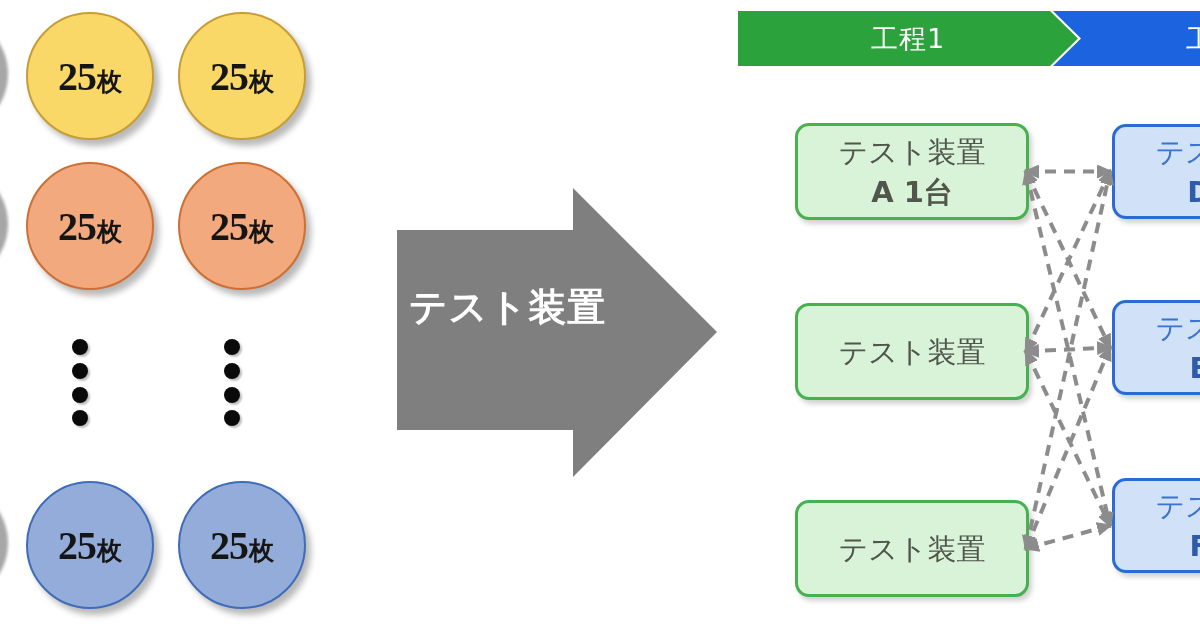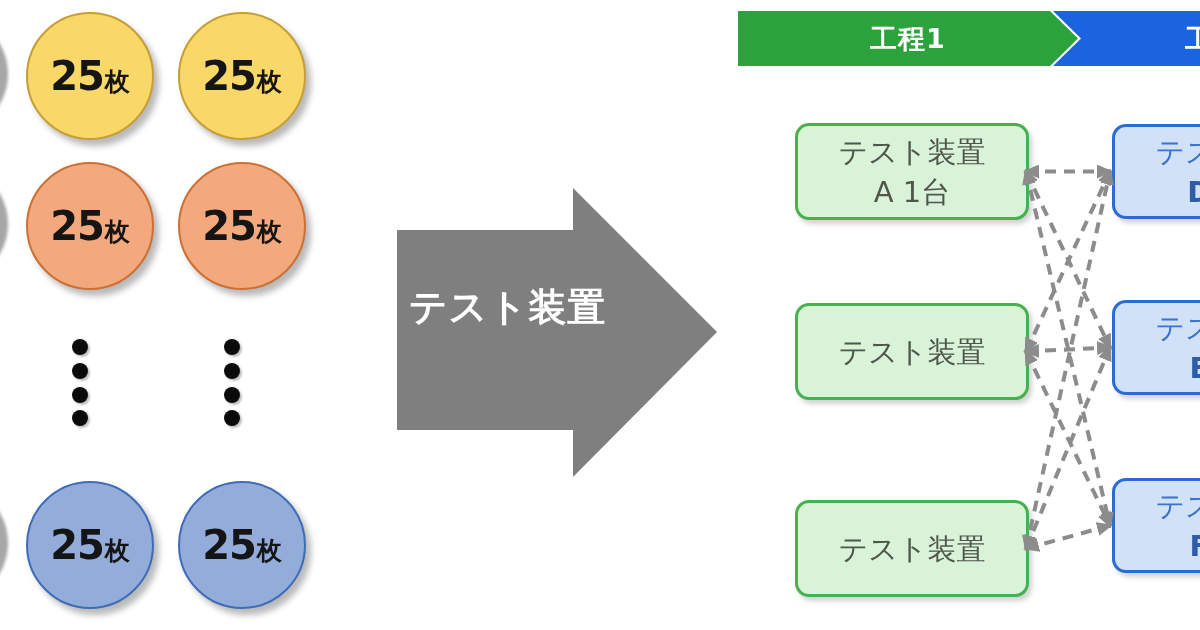--- a/index.html
+++ b/index.html
@@ -2,21 +2,21 @@
 <html><head>
 <meta charset="utf-8">
 <style>
   html,body{margin:0;padding:0;background:#fff;}
   #stage{position:relative;width:1200px;height:630px;overflow:hidden;background:#ffffff;
          font-family:"DejaVu Sans","Liberation Sans",sans-serif;}
 
   
   .circle{position:absolute;width:124px;height:124px;border-radius:50%;
           box-shadow:5px 6px 6px rgba(0,0,0,0.28);
-          display:flex;align-items:center;justify-content:center;}
+          display:flex;align-items:center;justify-content:center;font-family:Liberation Serif, serif;}
   .circle .lbl{display:flex;align-items:baseline;color:#151515;}
   .circle .cnt{font-size:40px;font-weight:800;letter-spacing:-1px;}
   .circle .unit{font-size:25px;font-weight:700;margin-left:1px;}
   .col1{left:26px;} .col2{left:178px;}
   .rowY{top:12px;} .rowO{top:162px;} .rowB{top:481px;}
 
   .ghost{position:absolute;left:-112px;width:120px;height:120px;border-radius:50%;
          background:#a7a7a7;filter:blur(1.5px);}
   .ghost.g1{top:14px;} .ghost.g2{top:164px;} .ghost.g3{top:483px;}
 
@@ -25,29 +25,29 @@
   .dcol1{left:72px;} .dcol2{left:224px;}
   .d1{top:339px;} .d2{top:363px;} .d3{top:387px;} .d4{top:410px;}
 
   
   #assign-arrow-svg{position:absolute;left:390px;top:180px;}
   #assign-arrow-text{position:absolute;left:390px;top:276px;width:235px;text-align:center;
         color:#ffffff;font-size:38px;font-weight:700;line-height:62px;letter-spacing:1px;}
 
   
   .banner{position:absolute;top:11px;height:55px;width:340px;color:#fff;
-          font-size:27px;font-weight:700;text-align:center;line-height:55px;letter-spacing:1px;}
+          font-size:27px;font-weight:400;text-align:center;line-height:55px;letter-spacing:1px;}
   #banner1{left:738px;clip-path:polygon(0 0,312px 0,340px 27.5px,312px 55px,0 55px);}
   #banner2{left:1053px;clip-path:polygon(0 0,312px 0,340px 27.5px,312px 55px,0 55px,28px 27.5px);}
 
   
   .tbox{position:absolute;width:228px;border-radius:14px;border:3px solid;
         display:flex;flex-direction:column;align-items:center;justify-content:center;
         box-shadow:3px 4px 5px rgba(0,0,0,0.18);font-size:29px;line-height:40px;}
-  .tbox .l2{font-weight:400;}
+  .tbox .l2{font-weight:700;}
   .stage1{left:795px;height:91px;}
   .stage2{left:1112px;height:89px;}
   #boxA{top:123px;} #boxB{top:303px;} #boxC{top:500px;}
   #boxD{top:124px;} #boxE{top:300px;} #boxF{top:478px;}
   .stage1 .l1,.stage1 .l2{color:#51564c;}
   .stage2 .l1{color:#3b74ce;} .stage2 .l2{color:#2f5ca8;font-weight:700;}
 
   
   #connectors{position:absolute;left:0;top:0;pointer-events:none;}
   .conn{stroke:#8c8c8c;stroke-width:4;stroke-dasharray:11 8;fill:none;}

